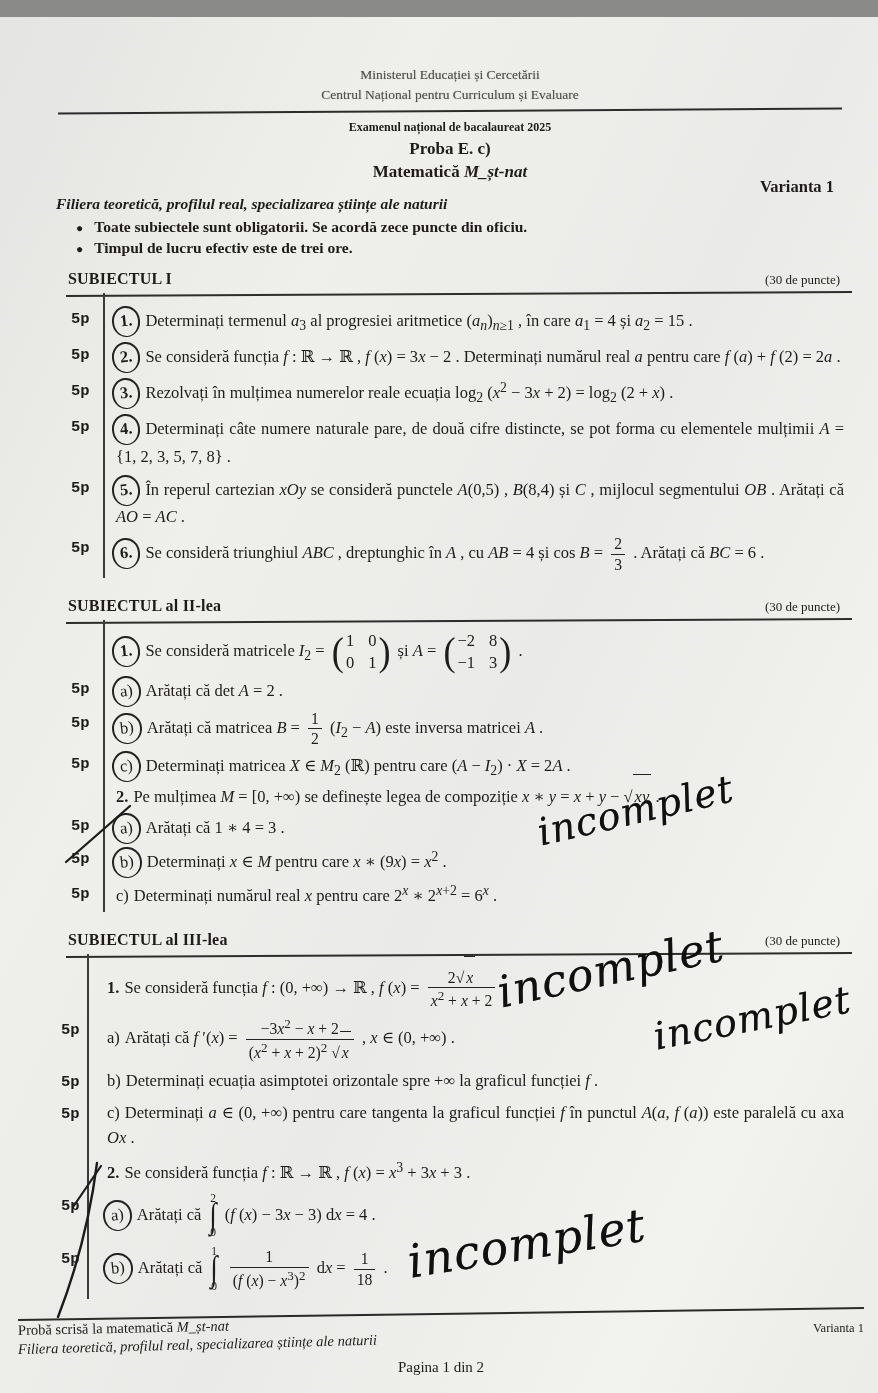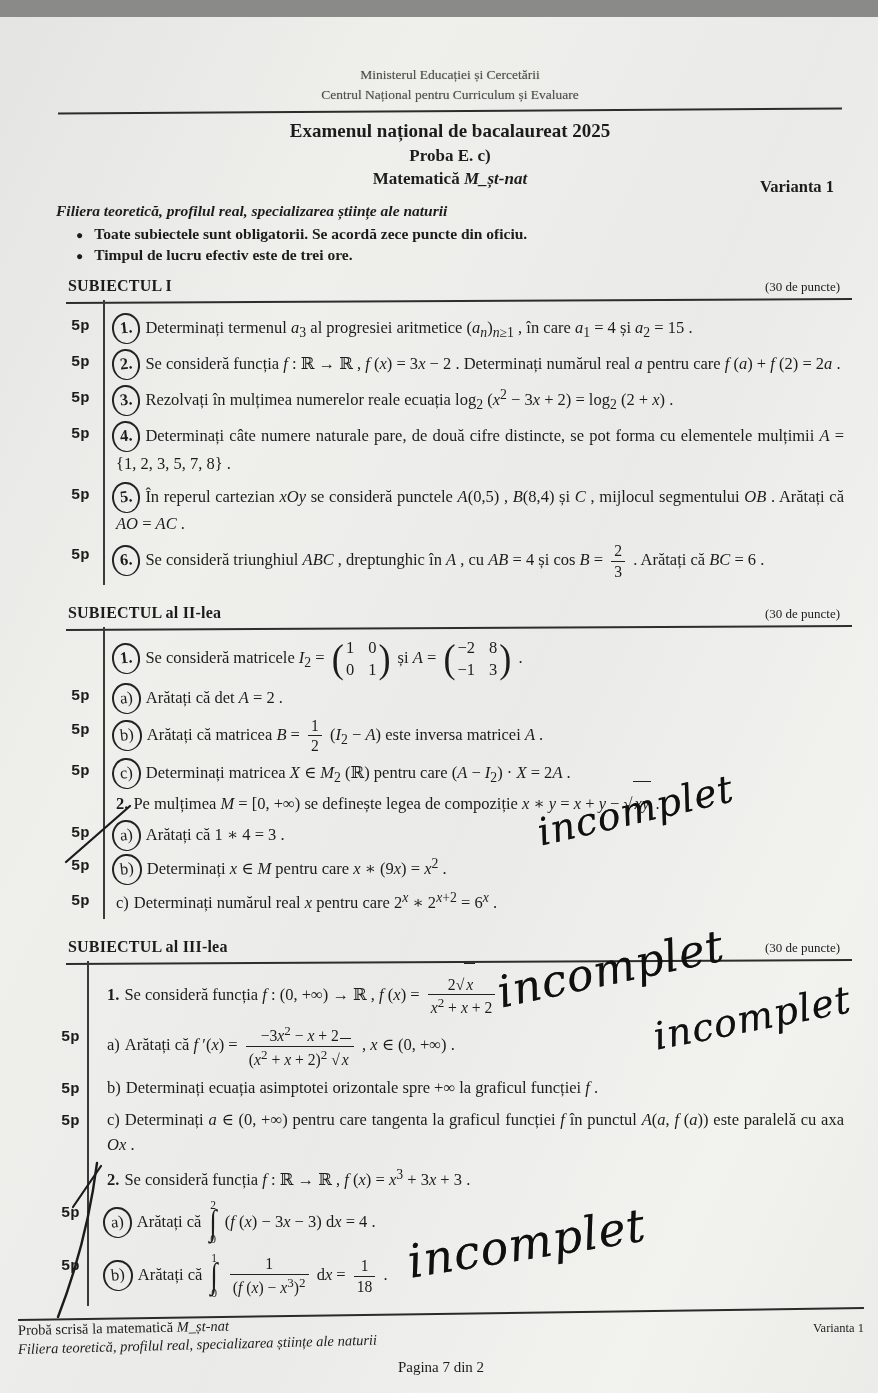--- a/index.html
+++ b/index.html
@@ -5,21 +5,21 @@
   html,body{margin:0;padding:0;background:#8a8a88;}
   .page{position:relative;width:878px;height:1393px;margin:17px auto;overflow:hidden;
     background:linear-gradient(115deg,#e4e4e2 0%,#efefec 28%,#eaeae8 55%,#f2f2ef 82%,#ebebe8 100%);
     font-family:"Liberation Serif","DejaVu Serif","DejaVu Sans",serif;color:#1d1c1a;}
   .inner{padding:48px 34px 0 56px;}
   .ministry{text-align:center;font-size:13.5px;line-height:1.45;color:#504f4a;
     filter:blur(0.4px);text-shadow:0 0 1px rgba(60,60,55,.4);}
   .rule{height:2px;background:#2c2c2b;border:none;}
   .rule.top{margin:6px 2px 8px;transform:rotate(-0.35deg);}
   .title{ text-align:center;font-weight:bold;}
-  .t1{font-size:19px;}
+  .t1{font-size:12px;}
   .t2{font-size:17px;margin-top:4px;}
   .t3{font-size:17px;margin-top:3px;}
   .t3 .mcode,.f1 .mcode{font-style:italic;}
   .variant-top{position:absolute;right:44px;top:160px;font-weight:bold;font-size:16.5px;}
   .filiera{font-style:italic;font-weight:bold;font-size:15.5px;margin-top:13px;}
   .bullets{margin:5px 0 0 20px;font-weight:bold;font-size:15.5px;}
   .bullet{display:flex;gap:11px;margin:3px 0;}
   .dot{font-size:12px;padding-top:3px;}
   .sec-head{display:flex;justify-content:space-between;align-items:baseline;margin-top:13px;}
   .sec-head h2{font-size:16px;margin:0 0 2px 12px;letter-spacing:.2px;}
@@ -278,15 +278,15 @@
     <path d="M66,845 L130,789" stroke="#1c1c1c" stroke-width="2.3" fill="none" stroke-linecap="round"></path>
     <path d="M97,1146 Q87,1225 58,1300" stroke="#1c1c1c" stroke-width="2.4" fill="none" stroke-linecap="round"></path>
     <path d="M73,1190 L101,1149" stroke="#1c1c1c" stroke-width="2.2" fill="none" stroke-linecap="round"></path>
   </svg>
 
   <div class="footer">
     <div class="f-rule"></div>
     <div class="f-variant">Varianta 1</div>
     <div class="f1"><span>Probă scrisă la matematică </span><span class="mcode">M_șt-nat</span></div>
     <div class="f2">Filiera teoretică, profilul real, specializarea științe ale naturii</div>
-    <div class="f-page">Pagina 7 din 2</div>
+    <div class="f-page">Pagina 1 din 2</div>
   </div>
 </div>
 
 </body></html>

